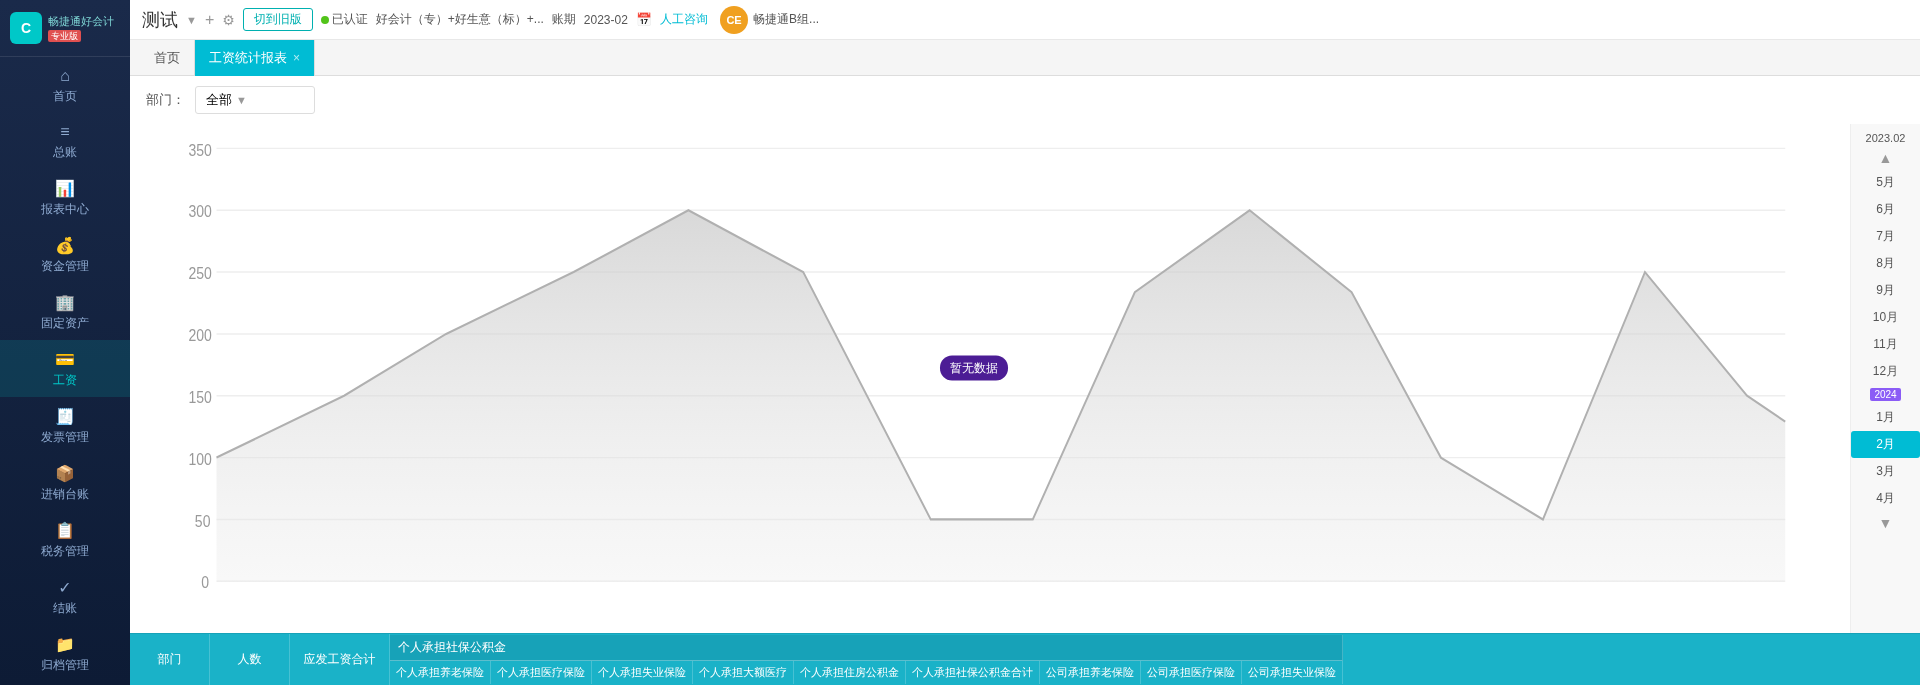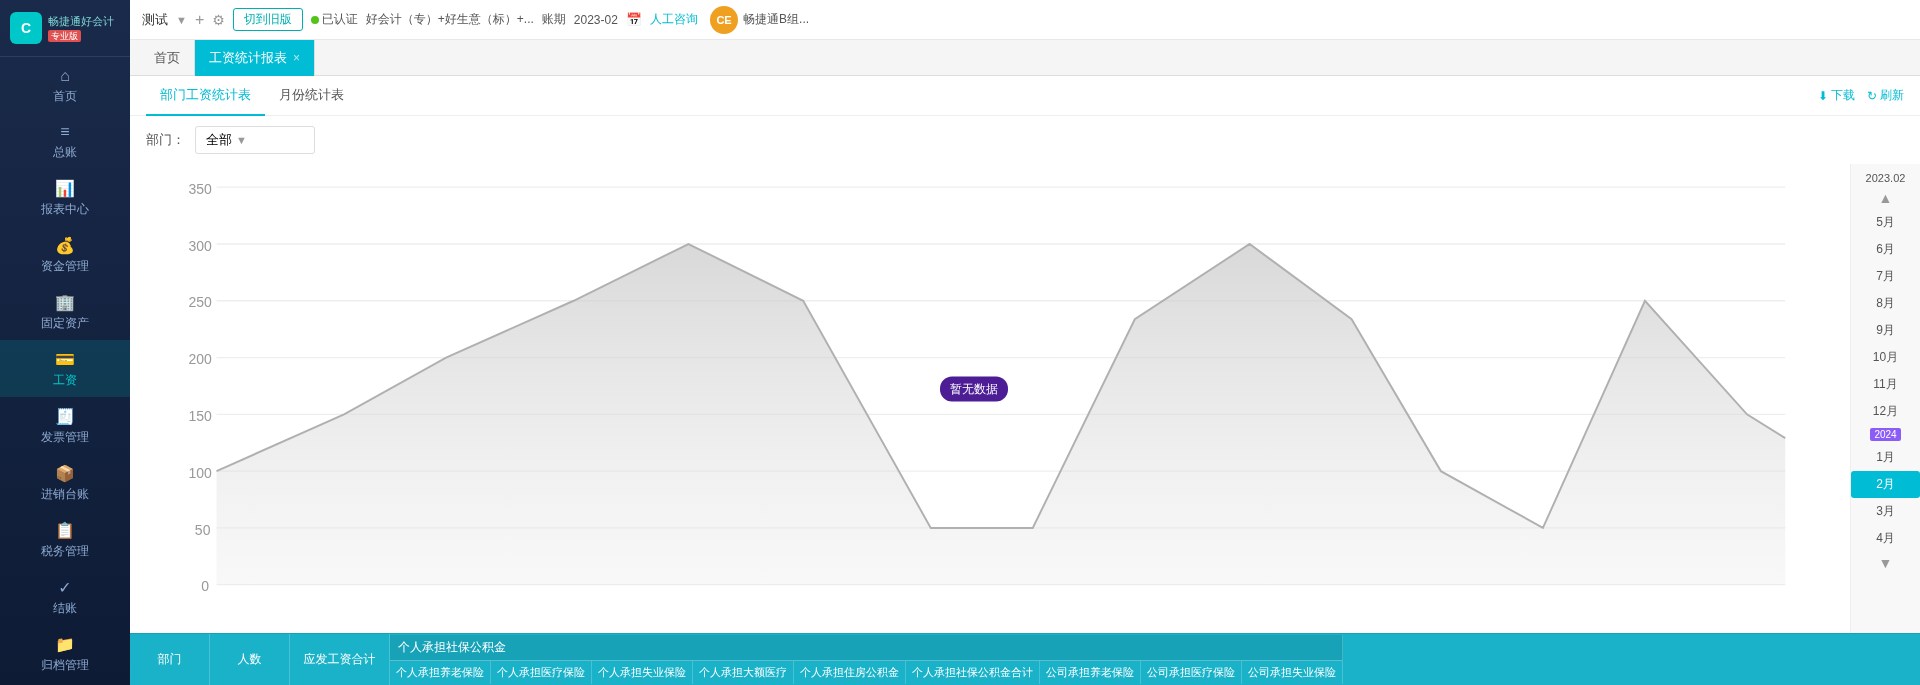--- a/index.html
+++ b/index.html
@@ -51,21 +51,21 @@
     .top-header {
       height: 40px;
       background: #fff;
       border-bottom: 1px solid #e8e8e8;
       display: flex;
       align-items: center;
       padding: 0 12px;
       gap: 8px;
       flex-shrink: 0;
     }
-    .company-name { font-size: 13px; color: #333; font-weight: 500; }
+    .company-name { font-size: 18px; color: #333; font-weight: 500; }
     .dropdown-arrow { color: #999; font-size: 11px; }
     .btn-switch {
       border: 1px solid #00b0b0;
       color: #00b0b0;
       background: white;
       padding: 2px 10px;
       border-radius: 3px;
       cursor: pointer;
       font-size: 12px;
     }
@@ -377,38 +377,20 @@
       <span>首页</span>
     </div>
     <div class="tab-item active">
       <span>工资统计报表</span>
       <span class="tab-close">×</span>
     </div>
   </div>
 
   <div class="content-area">
 
-    <div class="sub-tabs">
-      <div class="sub-tab active">
-        <span>部门工资统计表</span>
-      </div>
-      <div class="sub-tab">
-        <span>月份统计表</span>
-      </div>
-      <div class="sub-tab-actions">
-        <div class="action-btn">
-          <span>⬇</span>
-          <span>下载</span>
-        </div>
-        <div class="action-btn">
-          <span>↻</span>
-          <span>刷新</span>
-        </div>
-      </div>
-    </div>
 
     <div class="filter-bar">
       <span class="filter-label">部门：</span>
       <div class="filter-select">
         <span>全部</span>
         <span class="arrow">▼</span>
       </div>
     </div>
 
     <div class="chart-section">

